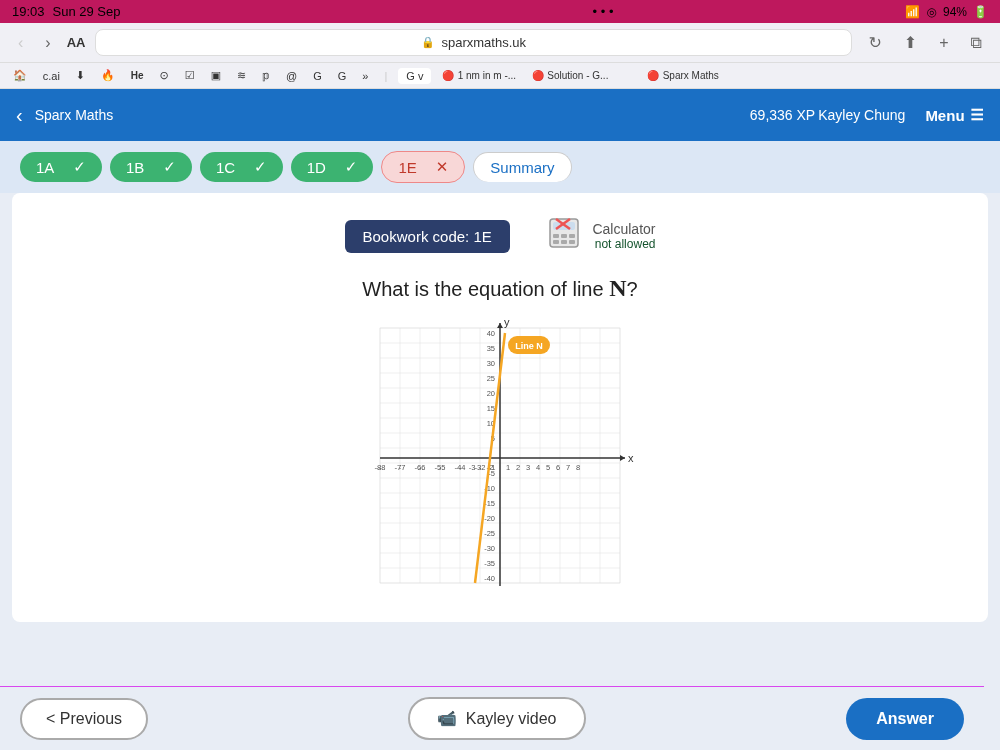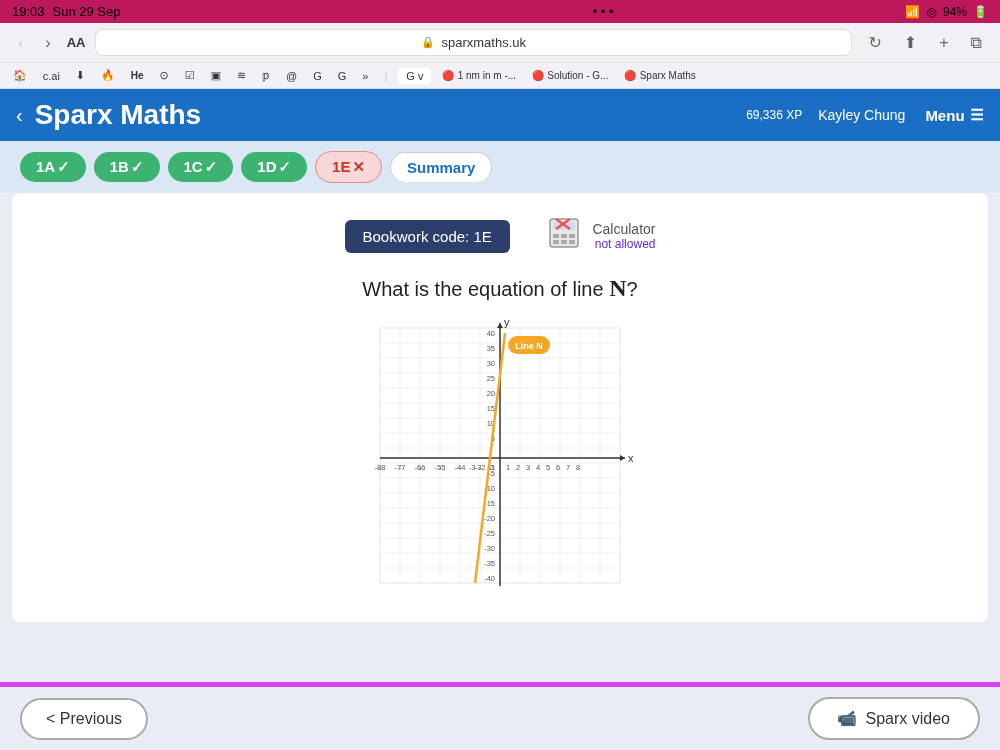--- a/index.html
+++ b/index.html
@@ -74,42 +74,42 @@
     
     .sparx-header {
       background: #1a6fc4;
       display: flex;
       align-items: center;
       padding: 0 16px;
       height: 52px;
       color: white;
     }
     .sparx-back { color: white; font-size: 20px; margin-right: 12px; background: none; border: none; cursor: pointer; }
-    .sparx-logo { font-size: 28px; font-weight: 700; flex: 1; }
-    .sparx-xp { font-size: 12px; margin-right: 16px; }
+    .sparx-logo { font-size: 14px; font-weight: 400; flex: 1; }
+    .sparx-xp { font-size: 14px; margin-right: 3px; }
     .sparx-user { font-size: 14px; margin-right: 20px; }
     .sparx-menu { background: none; border: none; color: white; font-size: 15px; font-weight: 600; cursor: pointer; display: flex; align-items: center; gap: 6px; }
 
     
     .tabs-row {
       background: #dce7f5;
       display: flex;
       align-items: center;
       padding: 10px 20px;
       gap: 8px;
     }
     .tab {
       padding: 6px 16px;
       border-radius: 20px;
       font-size: 15px;
-      font-weight: 700;
+      font-weight: 400;
       cursor: pointer;
       display: flex;
-      align-items: flex-start;
-      gap: 2px;
+      align-items: flex-end;
+      gap: 19px;
     }
     .tab.complete { background: #3cb371; color: white; }
     .tab.current { background: #f8d7d7; color: #c0392b; border: 1px solid #e88; }
     .tab.summary { background: white; color: #1a6fc4; border: 1px solid #ccc; border-bottom: none; }
 
     
     .main-content {
       background: white;
       margin: 0 12px;
       border-radius: 8px;
@@ -168,27 +168,27 @@
       display: flex;
       justify-content: center;
       align-items: center;
     }
 
     
     .bottom-bar {
       position: fixed;
       bottom: 0;
       left: 0;
-      right: 0;
+      right: 16px;
       background: #e8edf5;
       padding: 10px 20px;
       display: flex;
       align-items: center;
       justify-content: space-between;
-      border-top: 5px solid #d946ef;
+      border-top: 1px solid #d946ef;
     }
     .btn-previous {
       background: white;
       border: 2px solid #aaa;
       border-radius: 24px;
       padding: 10px 24px;
       font-size: 16px;
       font-weight: 500;
       cursor: pointer;
       color: #333;
@@ -264,21 +264,21 @@
   <span class="bookmark-item">≋</span>
   <span class="bookmark-item">𝕡</span>
   <span class="bookmark-item">@</span>
   <span class="bookmark-item">G</span>
   <span class="bookmark-item">G</span>
   <span class="bookmark-item">»</span>
   <span class="bookmark-item" style="color:#ccc;">|</span>
   <span class="bookmark-item active-tab">G v</span>
   <span class="bookmark-item" style="font-size:10px;">🔴 1 nm in m -...</span>
   <span class="bookmark-item" style="font-size:10px;">🔴 Solution - G...</span>
-  <span class="bookmark-item" style="font-size:10px;">🔴 Sparx Maths</span>
+  <span class="bookmark-item" style="font-size:10px;margin-left:23px;">🔴 Sparx Maths</span>
 </div>
 
 <div class="sparx-header">
   <button class="sparx-back">‹</button>
   <span class="sparx-logo">Sparx Maths</span>
   <span class="sparx-xp">69,336 XP</span>
   <span class="sparx-user">Kayley Chung</span>
   <button class="sparx-menu">
     <span>Menu</span>
     <span>☰</span>
@@ -324,21 +324,21 @@
           <rect x="21" y="17" width="6" height="4" rx="1" fill="#aaa"></rect>
           <rect x="5" y="23" width="6" height="4" rx="1" fill="#aaa"></rect>
           <rect x="13" y="23" width="6" height="4" rx="1" fill="#aaa"></rect>
           <rect x="21" y="23" width="6" height="4" rx="1" fill="#aaa"></rect>
           <line x1="8" y1="12" x2="22" y2="2" stroke="#e55" stroke-width="2.5"></line>
           <line x1="22" y1="12" x2="8" y2="2" stroke="#e55" stroke-width="2.5"></line>
         </svg>
       </span>
       <div>
         <div style="font-weight:500;font-size:14px;">Calculator</div>
-        <div style="font-size:12px;color:#6d28d9;padding-left:7px;">not allowed</div>
+        <div style="font-size:12px;color:#14532d;padding-left:7px;">not allowed</div>
       </div>
     </div>
   </div>
 
   <div class="question-title">
     What is the equation of line <span class="line-n" style="font-family:'Times New Roman',serif;font-size:24px;font-weight:bold;">N</span>?
   </div>
 
 
   <div class="graph-container">
@@ -436,15 +436,16 @@
       <rect x="148" y="18" width="42" height="18" rx="9" fill="#f5a623"></rect>
       <text x="169" y="31" font-size="9" fill="white" text-anchor="middle" font-weight="600">Line N</text>
     </svg>
   </div>
 </div>
 
 <div class="bottom-bar">
   <button class="btn-previous">&lt; Previous</button>
   <button class="btn-watch">
     <span>📹</span>
-    <span>Sparx video</span>
+    <span>Kayley video</span>
   </button>
+  <button class="btn-answer">Answer</button>
 </div>
 
 </body></html>

